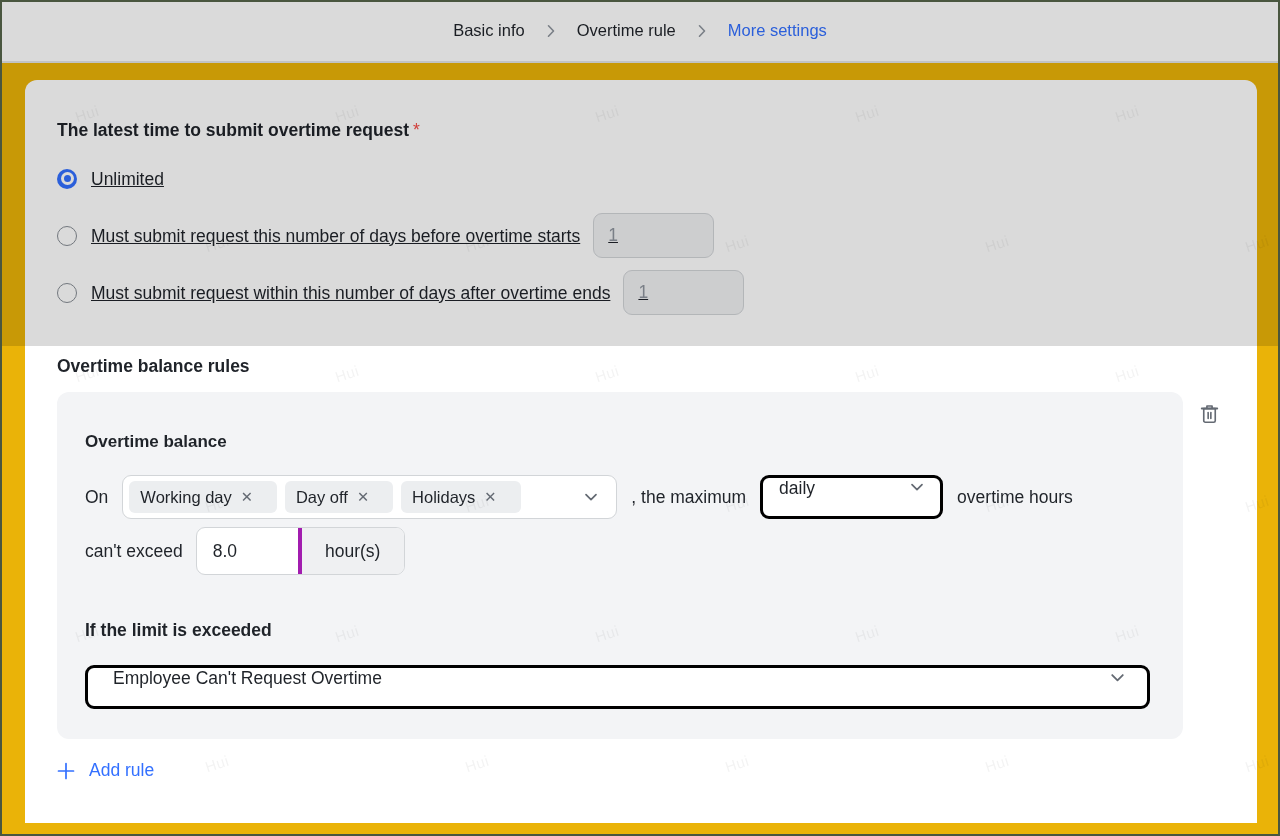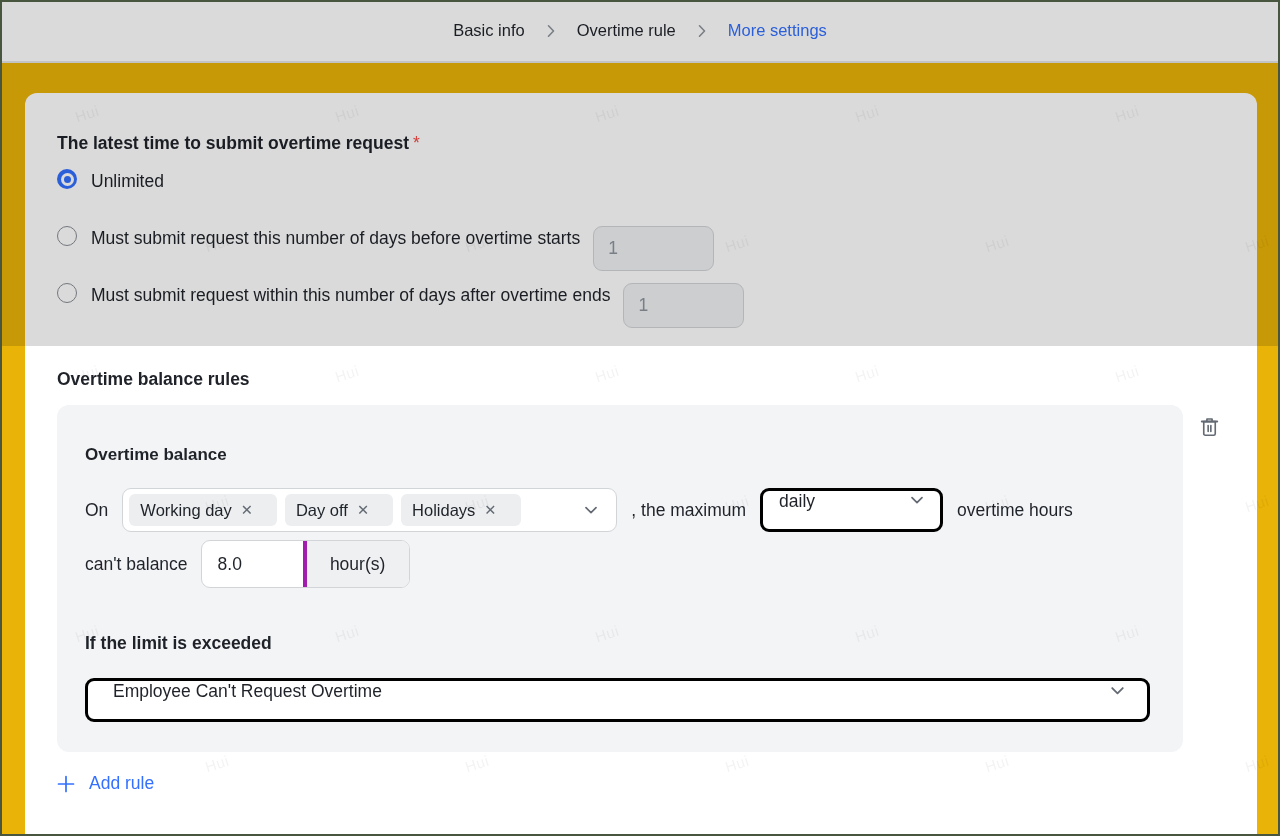--- a/index.html
+++ b/index.html
@@ -8,26 +8,26 @@
   .frame-border{position:absolute;inset:0;border:2px solid #49563f;pointer-events:none;z-index:30;}
 
   
   .topbar{position:absolute;top:0;left:0;right:0;height:61px;background:#ffffff;border-bottom:2px solid #e2e4e6;display:flex;align-items:center;justify-content:center;z-index:1;}
   .breadcrumb{display:flex;align-items:center;gap:18px;font-size:16.5px;font-weight:500;}
   .crumb{color:#1f2329;cursor:pointer;}
   .crumb.active{color:#3370ff;}
   .crumb-sep{display:flex;align-items:center;}
 
   
-  .card{position:absolute;left:25px;top:93px;width:1232px;height:743px;background:#ffffff;border-radius:12px 12px 0 0;z-index:1;box-sizing:border-box;padding:38px 32px 0;}
+  .card{position:absolute;left:25px;top:80px;width:1232px;height:743px;background:#ffffff;border-radius:12px 12px 0 0;z-index:1;box-sizing:border-box;padding:38px 32px 0;}
 
   .section-title{font-size:17.5px;font-weight:700;line-height:24px;}
   .required{color:#f54a45;margin-left:4px;font-weight:400;}
 
-  .radio-row{display:flex;height:45px;margin-top:12px;}
+  .radio-row{display:flex;align-items:center;height:45px;margin-top:12px;text-decoration:underline;}
   .radio-row.first{margin-top:14px;}
   .radio{width:20px;height:20px;border-radius:50%;margin-right:14px;flex:none;position:relative;cursor:pointer;box-sizing:border-box;}
   .radio.checked{background:#3370ff;}
   .radio.checked::before{content:"";position:absolute;inset:3.5px;background:#fff;border-radius:50%;}
   .radio.checked::after{content:"";position:absolute;inset:6.5px;background:#3370ff;border-radius:50%;}
   .radio.unchecked{background:#fff;border:1.5px solid #878d94;}
   .radio-label{font-size:17.5px;line-height:24px;}
   .mini-input{width:121px;height:45px;margin-left:13px;background:#f0f1f3;border:1px solid #d2d5d8;border-radius:9px;box-sizing:border-box;display:flex;align-items:center;padding:0 14px;color:#8f959e;font-size:17.5px;}
 
   .balance-title{margin-top:37px;font-size:17.5px;font-weight:700;line-height:28px;}
@@ -145,21 +145,21 @@
               <svg width="18" height="18" viewBox="0 0 18 18" fill="none" stroke="#646a73" stroke-width="1.7" stroke-linecap="round" stroke-linejoin="round">
                   <path d="M4 6.7l5 5 5-5"></path>
                 </svg>
             </span>
           </div>
 
           <span>overtime hours</span>
         </div>
 
         <div class="rule-row2">
-          <span>can't balance</span>
+          <span>can't exceed</span>
           <div class="input-group">
             <span class="ig-input">8.0</span>
             <span class="ig-addon">hour(s)</span>
           </div>
         </div>
 
         <div class="limit-title">If the limit is exceeded</div>
 
         <div class="select limit">
           <span>Employee Can't Request Overtime</span>

